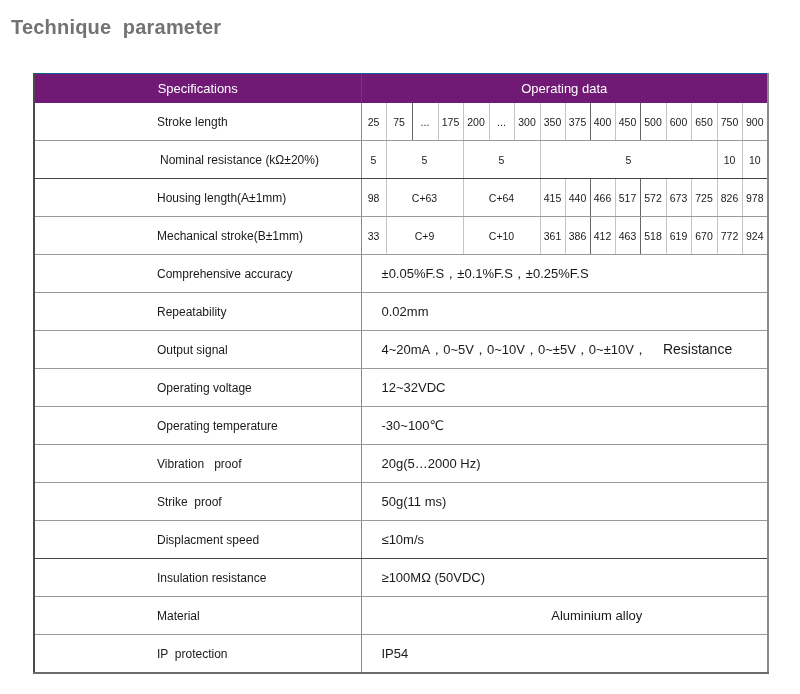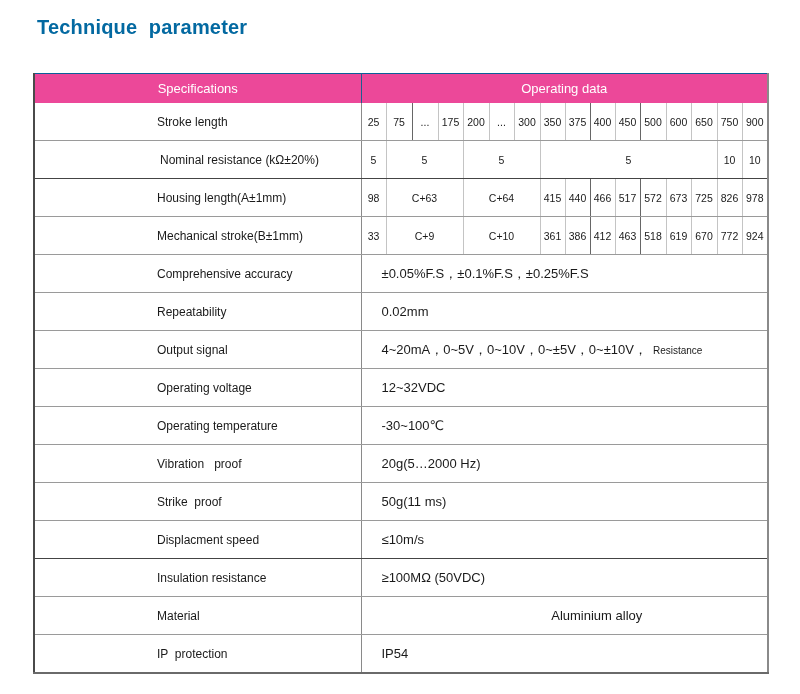--- a/index.html
+++ b/index.html
@@ -1,33 +1,33 @@
 <!DOCTYPE html>
 <html><head>
 <meta charset="utf-8">
 <style>
   html, body { margin: 0; padding: 0; background: #ffffff; }
   body { width: 800px; height: 694px; position: relative; overflow: hidden;
          font-family: "Liberation Sans", "DejaVu Sans", sans-serif; color: #1a1a1a; }
-  .page-title { position: absolute; left: 37px; top: 16px; font-size: 20px; font-weight: bold;
-                color: #0369a1; letter-spacing: 0.2px; white-space: pre; }
+  .page-title { position: absolute; left: 11px; top: 16px; font-size: 20px; font-weight: bold;
+                color: #737373; letter-spacing: 0.2px; white-space: pre; }
   table.spec { position: absolute; left: 33px; top: 73px; width: 734px; border-collapse: collapse;
                table-layout: fixed; border-left: 2px solid #4a4a4a; border-right: 2px solid #8a8a8a;
                border-bottom: 2px solid #6a6a6a; }
-  table.spec th { background: #ec4899; color: #ffffff; font-weight: normal; font-size: 13px;
+  table.spec th { background: #701a75; color: #ffffff; font-weight: normal; font-size: 13px;
                   height: 29px; padding: 0; text-align: center; border-top: 1px solid #0a5f99; }
   table.spec th.h-spec { border-right: 1px solid #1d5f8f; }
   table.spec td { font-size: 10.5px; text-align: center; padding: 0; height: 37px;
                   border-bottom: 1px solid #9a9a9a; border-left: 1px solid #c4c4c4; white-space: nowrap; }
   table.spec td.label { text-align: left; padding-left: 122px; font-size: 12px; border-left: none;
                         border-right: 1px solid #8a8a8a; }
   table.spec td.label.shift { padding-left: 125px; }
   table.spec td.wide { text-align: left; padding-left: 20px; font-size: 13px; }
   table.spec td.wide.indent { padding-left: 65px; text-align: center; }
-  .small-note { font-size: 10px; margin-left: 6px; }
+  .small-note { font-size: 14px; margin-left: 16px; }
   tr.dark-bottom td { border-bottom: 1px solid #444; margin-top: 36px; }
   td.dark-left { border-left: 1px solid #666 !important; }
 </style>
 </head>
 <body>
 
 <div class="page-title">Technique  parameter</div>
 
 <table class="spec">
   <colgroup>

